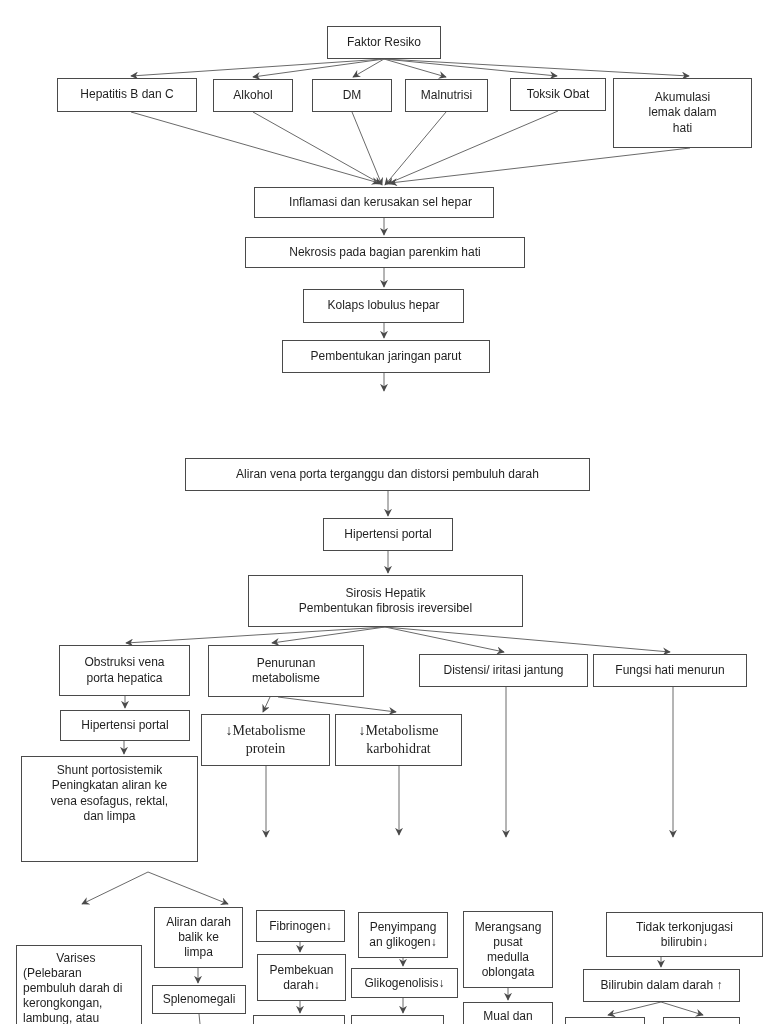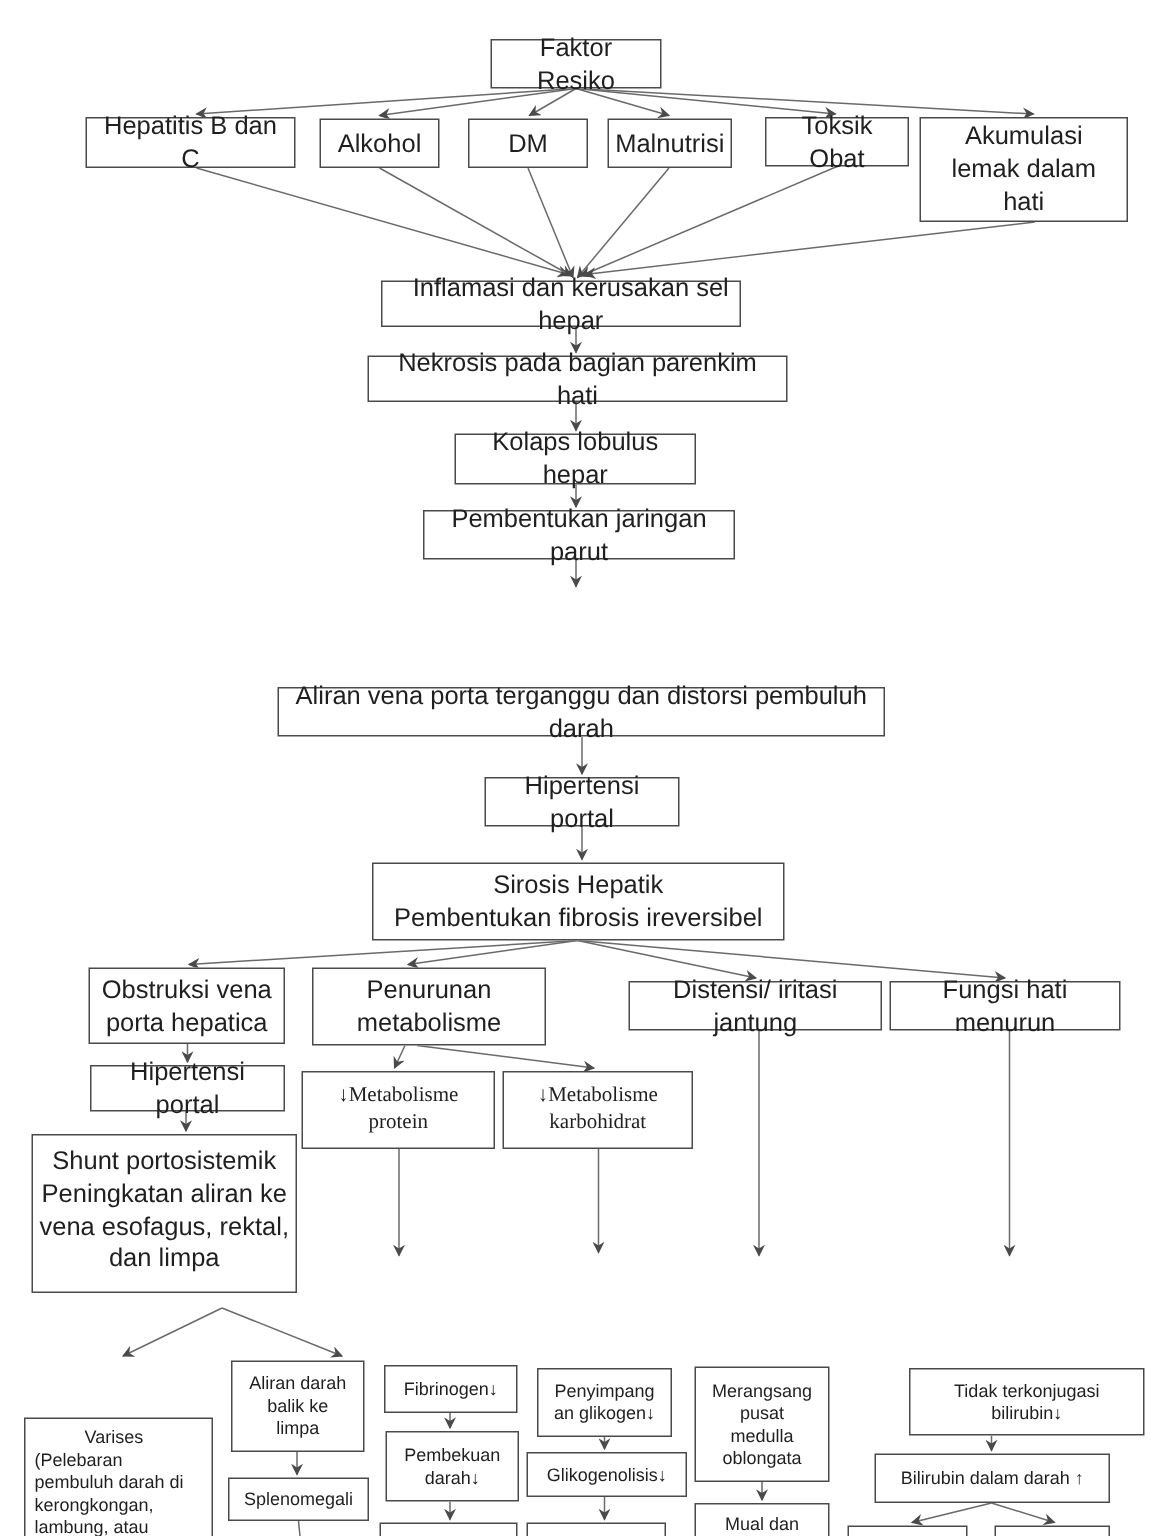--- a/index.html
+++ b/index.html
@@ -2,21 +2,21 @@
 <html><head>
 <meta charset="utf-8">
 <style>
   html,body{margin:0;padding:0;background:#ffffff;}
   #page{position:relative;width:768px;height:1024px;background:#ffffff;overflow:hidden;
         font-family:"Liberation Sans",sans-serif;}
   #edges{position:absolute;left:0;top:0;width:768px;height:1024px;}
   #edges line{stroke:#6a6a6a;stroke-width:1;}
   .node{position:absolute;box-sizing:border-box;border:1.5px solid #4a4a4a;background:#ffffff;
         color:#1f1f1f;display:flex;align-items:center;justify-content:center;
-        text-align:center;white-space:pre-line;font-size:17px;line-height:1.28;padding:2px 4px;}
+        text-align:center;white-space:pre-line;font-size:12px;line-height:1.28;padding:2px 4px;}
   .sm{font-size:12px;line-height:1.25;}
   .serif{font-family:"Liberation Serif",serif;font-size:14px;}
   .left{justify-content:flex-start;text-align:left;align-items:flex-start;padding:5px 6px;}
   .top{align-items:flex-start;padding-top:6px;}
 </style>
 </head>
 <body>
 
 <div id="page">
   <svg id="edges" xmlns="http://www.w3.org/2000/svg">

